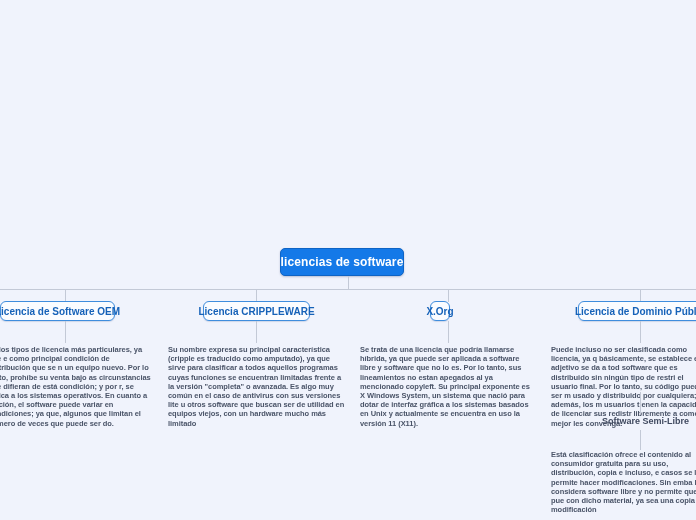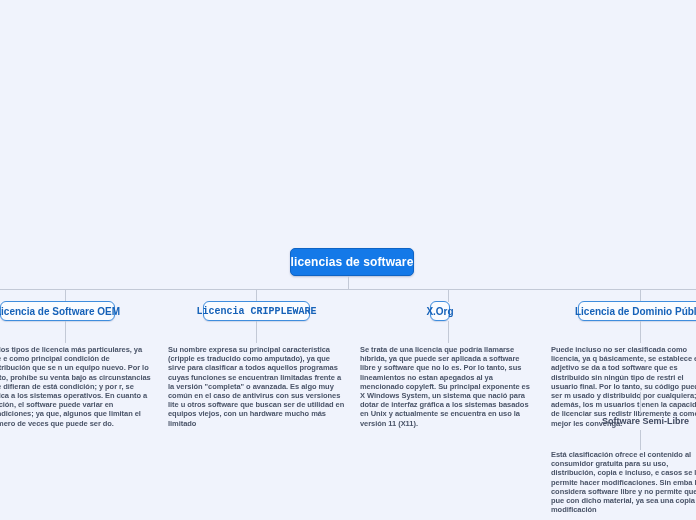--- a/index.html
+++ b/index.html
@@ -25,21 +25,21 @@
   .line-v, .line-h {
     position: absolute;
     background: #c3c9d6;
   }
   .line-v { width: 1px; }
   .line-h { height: 1px; }
 
   
   .root-node {
     position: absolute;
-    left: 290px;
+    left: 280px;
     top: 248px;
     width: 124px;
     height: 28px;
     background: #1479e8;
     border: 1px solid #0e63c4;
     border-radius: 5px;
     box-shadow: 0 1px 2px rgba(40,60,110,0.28);
     color: #ffffff;
     font-size: 12px;
     font-weight: bold;
@@ -110,21 +110,21 @@
 
   <div class="line-h" style="left:0px; top:289px; width:696px;"></div>
 
   <div class="line-v" style="left:65px; top:289px; height:13px;"></div>
   <div class="line-v" style="left:256px; top:289px; height:13px;"></div>
   <div class="line-v" style="left:448px; top:289px; height:13px;"></div>
   <div class="line-v" style="left:640px; top:289px; height:13px;"></div>
 
   <div class="node" style="left:0; top:301px; width:115px;">Licencia de Software OEM</div>
 
-  <div class="node" style="left:203px; top:301px; width:107px;font-family:Liberation Mono, monospace;">Licencia CRIPPLEWARE</div>
+  <div class="node" style="left:203px; top:301px; width:107px;">Licencia CRIPPLEWARE</div>
 
   <div class="node" style="left:430px; top:301px; width:16px;">X.Org</div>
 
   <div class="node" style="left:578px; top:301px; width:130px;">Licencia de Dominio Público</div>
 
   <div class="line-v" style="left:65px; top:321px; height:22px;"></div>
   <div class="line-v" style="left:256px; top:321px; height:22px;"></div>
   <div class="line-v" style="left:448px; top:321px; height:22px;"></div>
   <div class="line-v" style="left:640px; top:321px; height:22px;"></div>
 

